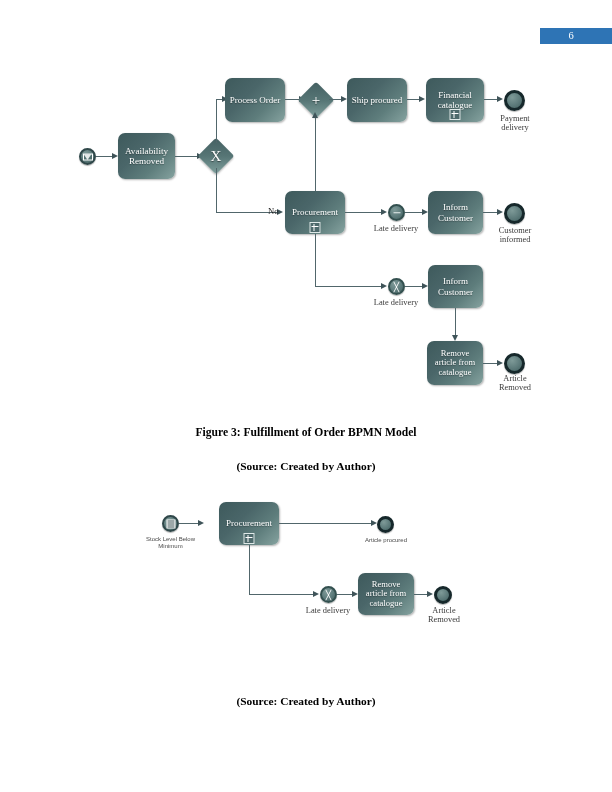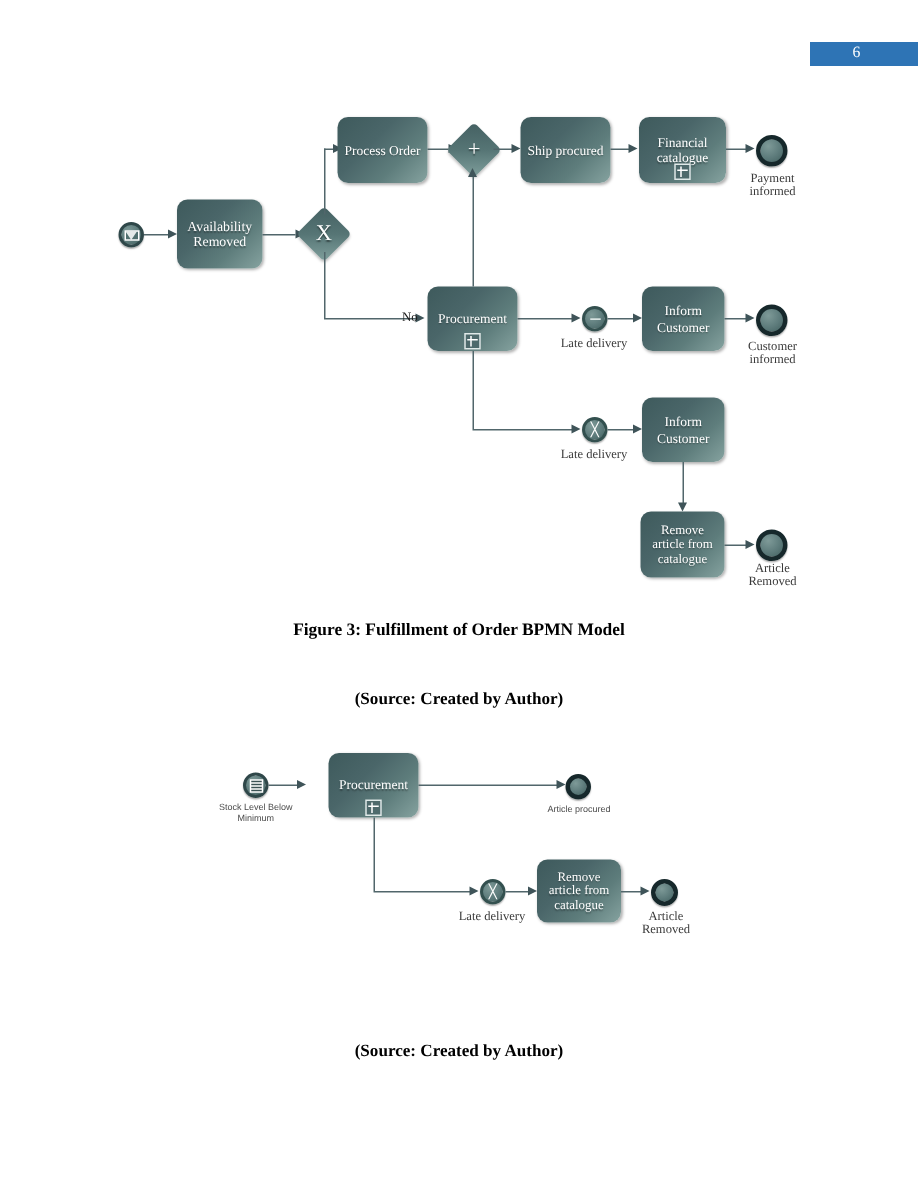--- a/index.html
+++ b/index.html
@@ -172,21 +172,21 @@
 
     <div class="task" style="left:426px;top:78px;width:58px;height:44px;font-size:9px;">
       <span>Financial catalogue</span>
     </div>
     <div class="subproc-mark" style="left:455px;top:109px;"></div>
 
     <div class="ln ln-h" style="left:484px;top:99px;width:14px;"></div>
     <div class="arw arw-r" style="left:497px;top:95.5px;"></div>
 
     <div class="ev ev-end" style="left:504px;top:90px;width:21px;height:21px;"></div>
-    <div class="ev-label" style="left:486px;top:114px;width:58px;">Payment informed</div>
+    <div class="ev-label" style="left:486px;top:114px;width:58px;">Payment delivery</div>
 
     <div class="ln ln-v" style="left:216px;top:168px;height:44px;"></div>
     <div class="ln ln-h" style="left:216px;top:212px;width:62px;"></div>
     <div class="arw arw-r" style="left:277px;top:208.5px;"></div>
     <div class="flow-label" style="left:220px;top:206px;">No</div>
 
     <div class="task" style="left:285px;top:191px;width:60px;height:43px;font-size:9px;">
       <span>Procurement</span>
     </div>
     <div class="subproc-mark" style="left:315px;top:222px;"></div>
@@ -242,21 +242,21 @@
       <span>Remove article from catalogue</span>
     </div>
 
     <div class="ln ln-h" style="left:483px;top:363px;width:15px;"></div>
     <div class="arw arw-r" style="left:497px;top:359.5px;"></div>
 
     <div class="ev ev-end" style="left:504px;top:353px;width:21px;height:21px;"></div>
     <div class="ev-label" style="left:488px;top:374px;width:54px;">Article Removed</div>
   </div>
 
-  <div class="cap cap-b" style="top:413px;">Figure 3: Fulfillment of Order BPMN Model</div>
+  <div class="cap cap-b" style="top:426px;">Figure 3: Fulfillment of Order BPMN Model</div>
   <div class="cap cap-n" style="top:460px;">(Source: Created by Author)</div>
 
   <div>
 
     <div class="ev ev-start" style="left:162px;top:515px;width:17px;height:17px;">
       <span class="glyph-rule">
         <i style="top:1px"></i>
           <i style="top:3px"></i>
           <i style="top:5px"></i>
           <i style="top:7px"></i>

